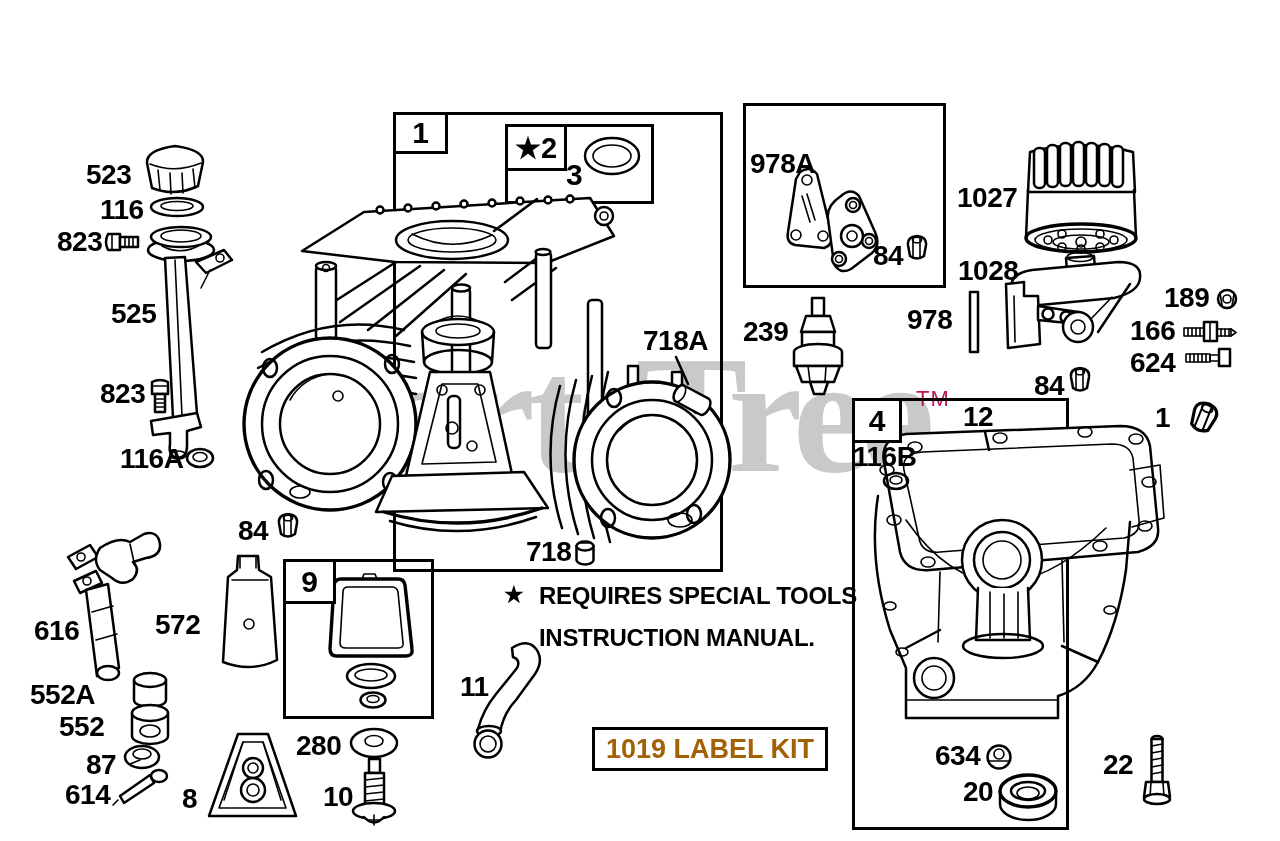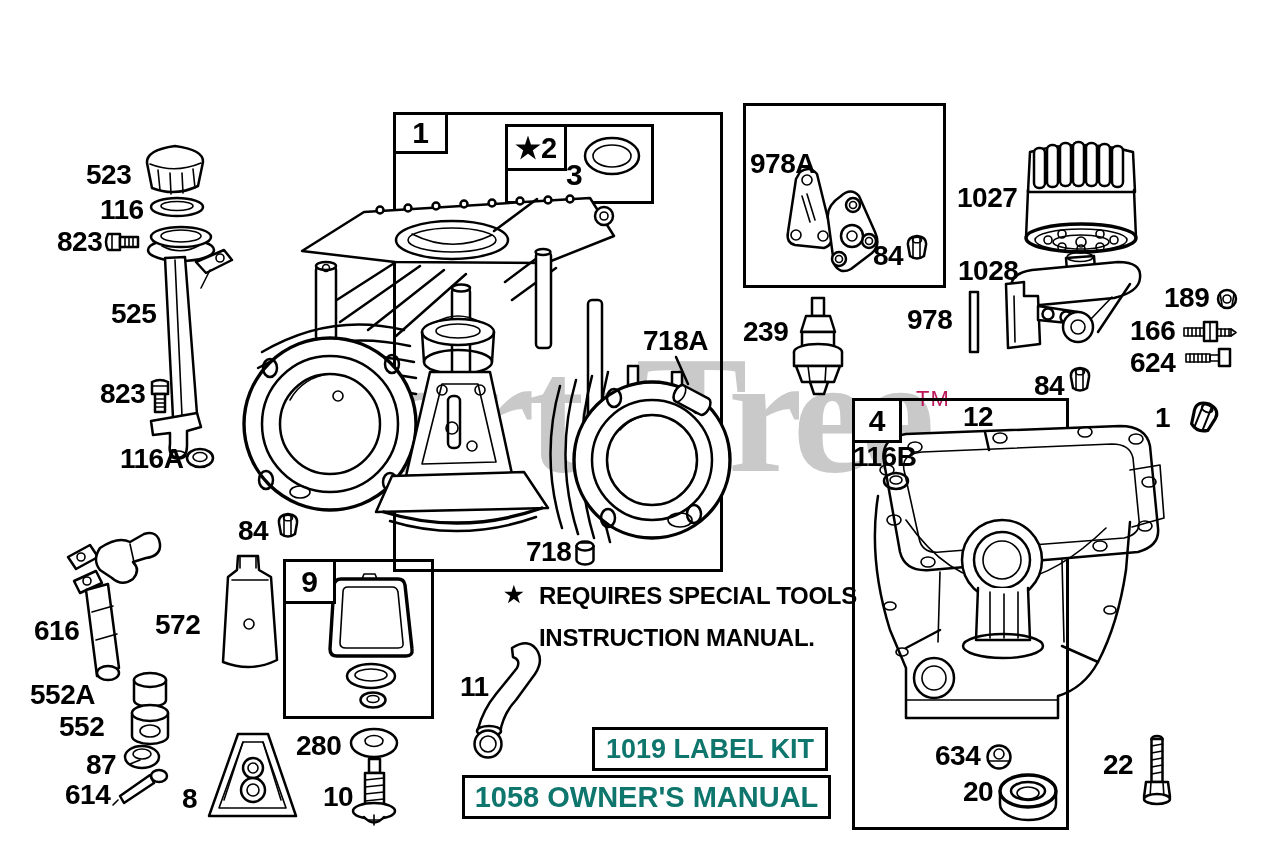--- a/index.html
+++ b/index.html
@@ -10,21 +10,21 @@
       font-family:"Liberation Serif",serif;font-weight:700;font-size:168px;
       letter-spacing:-7px;line-height:1;user-select:none;}
   .wm-tm{position:absolute;left:916px;top:366px;z-index:1;color:#be185d;
       font-family:"Liberation Sans",sans-serif;font-weight:400;font-size:22px;letter-spacing:1px;margin-top:20px;}
   
   .gbox{position:absolute;z-index:2;border:3px solid #000;}
   .gbox-label{position:absolute;z-index:4;border:3px solid #000;background:#fff;
       display:flex;align-items:center;justify-content:center;
       font-weight:700;font-size:30px;color:#000;}
   .kitbox{position:absolute;z-index:4;border:3px solid #000;background:#fff;
-      display:flex;align-items:center;justify-content:center;font-weight:700;color:#0f766e;}
+      display:flex;align-items:center;justify-content:center;font-weight:700;color:#a16207;}
   
   svg.art{position:absolute;left:0;top:0;z-index:3;}
   svg.art *{stroke:#000;stroke-width:2.5;fill:none;stroke-linejoin:round;stroke-linecap:round;}
   svg.art .wf{fill:#ffffff;}
   svg.art .thin{stroke-width:1.6;}
   svg.art .thick{stroke-width:3.4;}
   
   .lbl{position:absolute;z-index:5;color:#000;font-weight:700;font-size:28px;
        line-height:1;letter-spacing:-0.5px;white-space:pre;}
   .lbl.small{font-size:30px;}
@@ -455,15 +455,14 @@
   <div class="lbl" style="left:853px;top:443px">116B</div>
   <div class="lbl" style="left:935px;top:742px">634</div>
   <div class="lbl" style="left:963px;top:778px">20</div>
   <div class="lbl" style="left:1103px;top:751px">22</div>
 
   <div class="note-line" style="left:504px;top:584px;font-size:22px">★</div>
   <div class="note-line" style="left:539px;top:584px">REQUIRES SPECIAL TOOLS</div>
   <div class="note-line" style="left:539px;top:626px">INSTRUCTION MANUAL.</div>
 
   <div class="kitbox" style="left:592px;top:727px;width:230px;height:38px;font-size:27px">1019 LABEL KIT</div>
-  <div class="kitbox" style="left:462px;top:775px;width:363px;height:38px;font-size:29px">1058 OWNER'S MANUAL</div>
 
 </div>
 
 </body></html>

